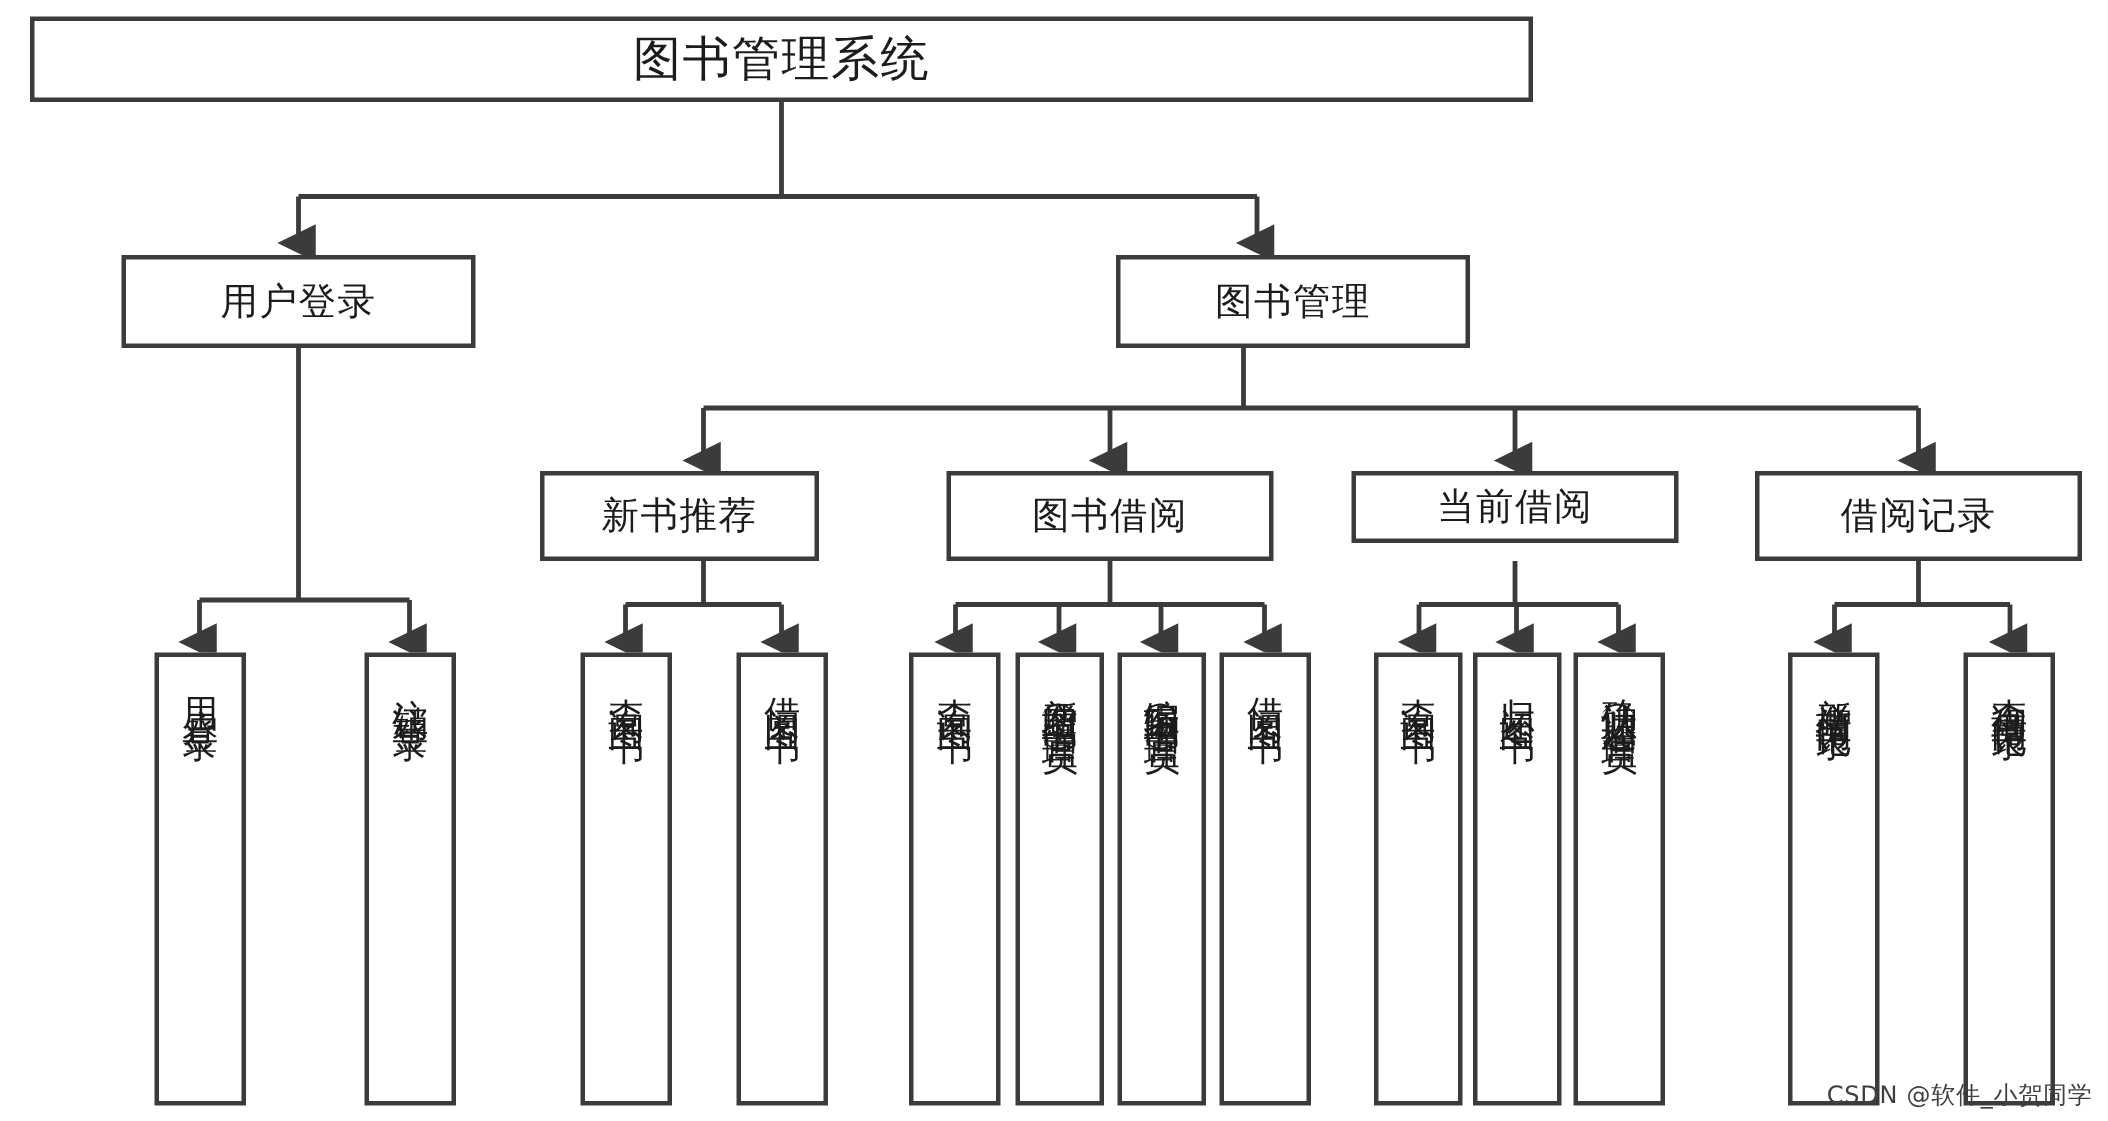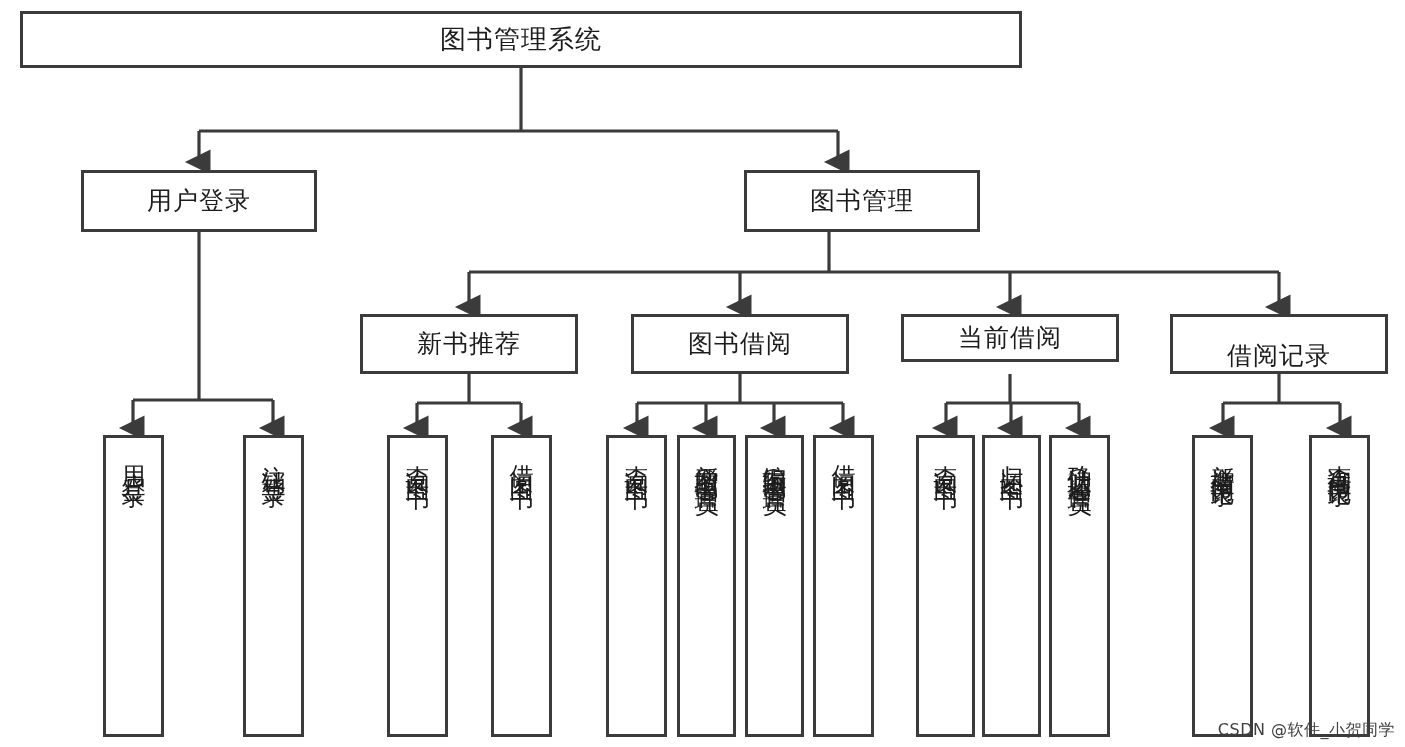--- a/index.html
+++ b/index.html
@@ -37,21 +37,21 @@
     z-index: 2;
   }
   .node .label {
     color: #1c1c1c;
     font-size: 25px;
     line-height: 1.15;
     letter-spacing: 1px;
     white-space: nowrap;
   }
   
-  .node.root .label { font-size: 26px; }
+  .node.root .label { font-size: 32px; }
   
   .node.vertical {
     align-items: flex-start;
     justify-content: center;
     padding-top: 8px;
   }
   .node.vertical .label {
     writing-mode: vertical-rl;
     text-orientation: upright;
     font-size: 24px;
@@ -132,30 +132,30 @@
     <span class="label">图书管理系统</span>
   </div>
 
   <div class="node" style="left:81px; top:170px; width:236px; height:62px;">
     <span class="label">用户登录</span>
   </div>
   <div class="node" style="left:744px; top:170px; width:236px; height:62px;">
     <span class="label">图书管理</span>
   </div>
 
-  <div class="node" style="left:360px; top:314px; width:218px; height:60px;">
+  <div class="node" style="left:360px; top:314px; width:186px; height:60px;">
     <span class="label">新书推荐</span>
   </div>
   <div class="node" style="left:631px; top:314px; width:218px; height:60px;">
     <span class="label">图书借阅</span>
   </div>
   <div class="node" style="left:901px; top:314px; width:218px; height:48px;">
     <span class="label">当前借阅</span>
   </div>
-  <div class="node" style="left:1170px; top:314px; width:218px; height:60px;align-items:flex-end;">
+  <div class="node" style="left:1170px; top:314px; width:218px; height:60px;">
     <span class="label">借阅记录</span>
   </div>
 
   <div class="node vertical" style="left:103px; top:435px; width:61px; height:302px;">
     <span class="label">用户登录</span>
   </div>
   <div class="node vertical" style="left:243px; top:435px; width:61px; height:302px;">
     <span class="label">注销登录</span>
   </div>
 

